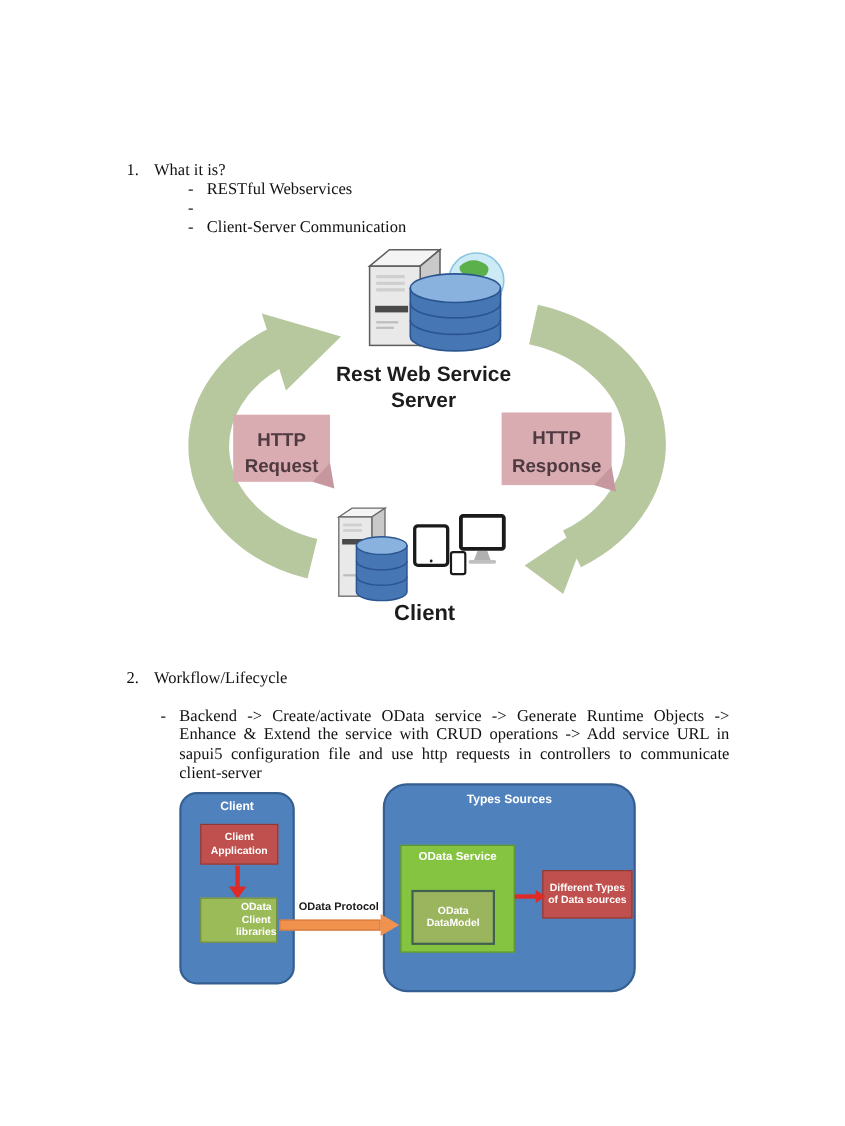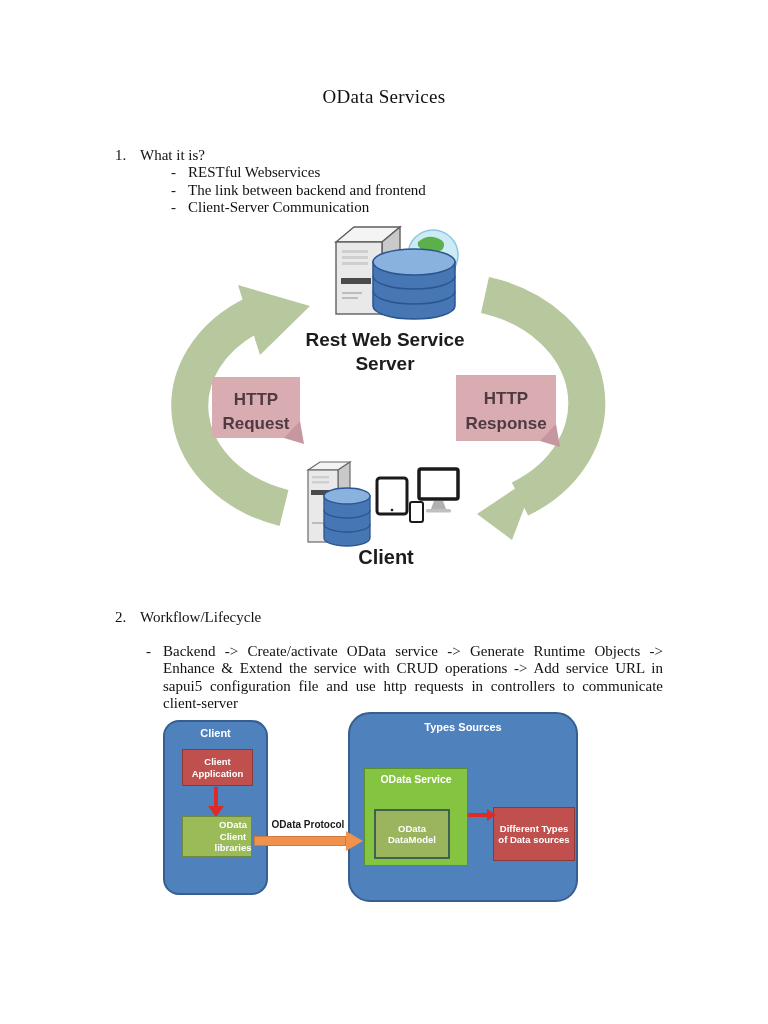--- a/index.html
+++ b/index.html
@@ -43,36 +43,34 @@
   .oshaft{height:10px;background:#f0914d;border:1px solid #cf7a3e;box-sizing:border-box;}
   .ohead{width:0;height:0;border-top:10px solid transparent;border-bottom:10px solid transparent;
          border-left:17px solid #f0914d;}
   .proto{font-size:10px;font-weight:bold;color:#1a1a1a;text-align:center;}
 </style>
 </head>
 <body>
 
 <div id="page">
 
-  <div class="doc-title">OData Services</div>
 
   <div class="sec" style="top:147px;">
     <div class="row">
       <span class="num">1.</span>
       <span>What it is?</span>
     </div>
     <div class="row">
       <span class="num"></span>
       <span class="dash-col">-</span>
       <span>RESTful Webservices</span>
     </div>
     <div class="row">
       <span class="num"></span>
       <span class="dash-col">-</span>
-      <span>The link between backend and frontend</span>
     </div>
     <div class="row">
       <span class="num"></span>
       <span class="dash-col">-</span>
       <span>Client-Server Communication</span>
     </div>
   </div>
 
   <svg id="cycle-svg" width="470" height="355" viewBox="0 0 470 355">
 
@@ -183,21 +181,21 @@
 
     <div class="abs small-box olive-box" style="left:32px;top:108px;width:70px;height:41px;padding-left:32px;">OData Client libraries</div>
 
     <div class="abs container-blue" style="left:198px;top:4px;width:230px;height:190px;border-radius:22px;"></div>
     <div class="abs cont-title" style="left:198px;top:13px;width:230px;">Types Sources</div>
 
     <div class="abs green-box" style="left:214px;top:60px;width:104px;height:98px;"></div>
     <div class="abs cont-title" style="left:214px;top:65px;width:104px;font-size:10.5px;">OData Service</div>
     <div class="abs small-box dm-box" style="left:224px;top:101px;width:76px;height:50px;">OData DataModel</div>
 
-    <div class="abs small-box red-box" style="left:343px;top:99px;width:82px;height:54px;">Different Types of Data sources</div>
+    <div class="abs small-box red-box" style="left:343px;top:83px;width:82px;height:44px;">Different Types of Data sources</div>
 
     <div class="abs hshaft" style="left:318px;top:105px;width:20px;"></div>
     <div class="abs hhead" style="left:337px;top:101px;"></div>
 
     <div class="abs oshaft" style="left:104px;top:128px;width:92px;"></div>
     <div class="abs ohead" style="left:196px;top:123px;"></div>
     <div class="abs proto" style="left:114px;top:111px;width:88px;">OData Protocol</div>
   </div>
 
 </div>

